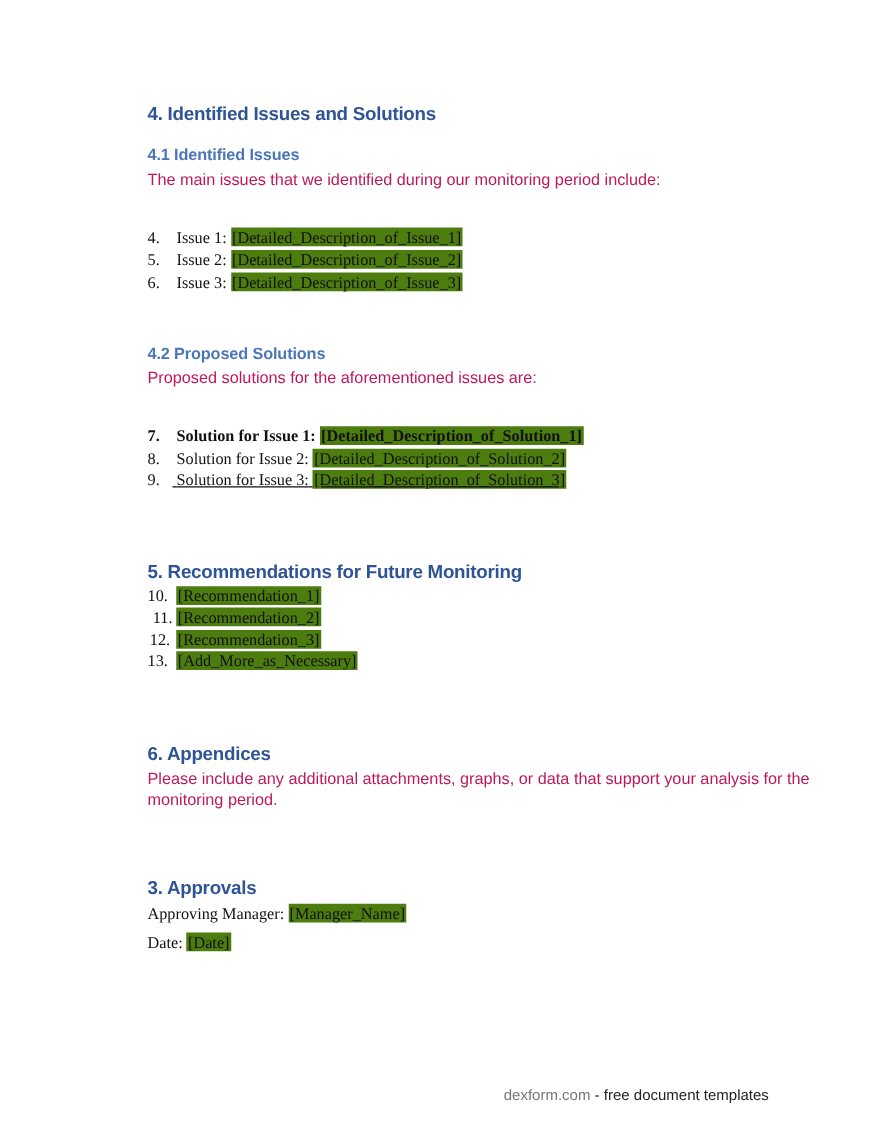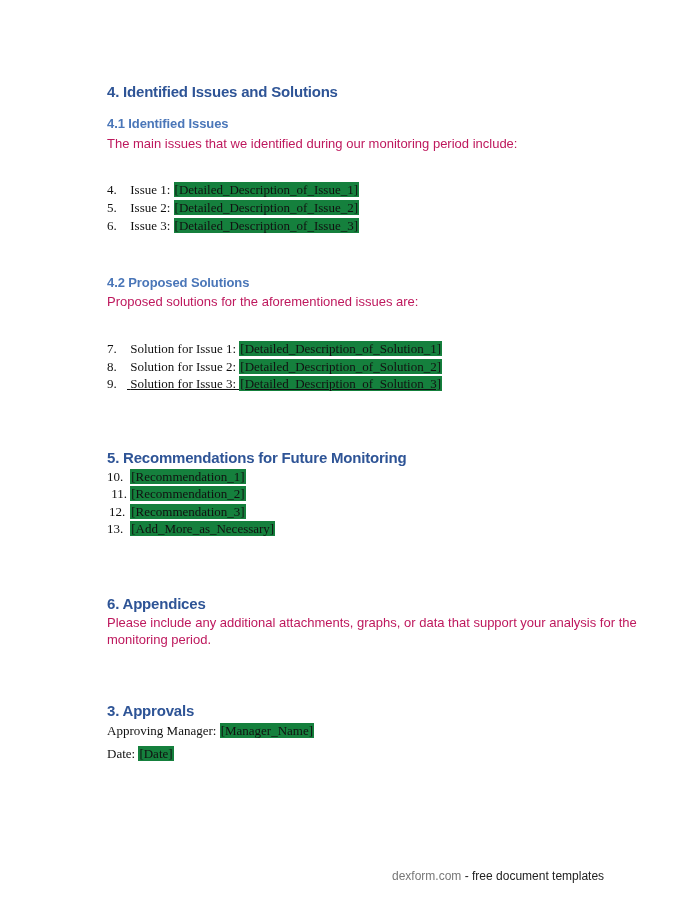--- a/index.html
+++ b/index.html
@@ -1,24 +1,24 @@
 <!DOCTYPE html>
 <html><head>
   <meta charset="utf-8">
   <style>
     html, body { margin: 0; padding: 0; background: #ffffff; }
     body { width: 695px; height: 900px; position: relative; overflow: hidden; }
-    .page { position: absolute; left: 4px; top: 0; width: 659px; height: 900px; }
+    .page { position: absolute; left: 15px; top: 0; width: 659px; height: 900px; }
     .h1 { position: absolute; left: 103px; font-family: "Liberation Sans", sans-serif; font-weight: bold; font-size: 15px; color: #2e5496; white-space: nowrap; letter-spacing: -0.2px; }
     .h2 { position: absolute; left: 103px; font-family: "Liberation Sans", sans-serif; font-weight: bold; font-size: 13px; color: #4a76b8; white-space: nowrap; letter-spacing: -0.1px; }
     .p { position: absolute; left: 103px; font-family: Liberation Sans, sans-serif; font-size: 13px; color: #be185d; white-space: nowrap; line-height: 17px; }
     .li { position: absolute; left: 103px; font-family: "Liberation Serif", serif; font-size: 13px; color: #111; white-space: nowrap; line-height: 17px; }
     .li .num { display: inline-block; width: 20px; }
     .li .num.wide { width: 20px; }
-    .hl { background: #15803d; padding: 0 1px; }
+    .hl { background: #4d7c0f; padding: 0 1px; }
     .footer { position: absolute; left: 388px; top: 846px; font-family: "Liberation Sans", sans-serif; font-size: 12px; color: #222; white-space: nowrap; margin-top: 23px; }
     .footer .brand { color: #777; }
   </style>
 </head>
 <body>
 
 <div class="page">
 
   <div class="h1" style="top:83px;">4. Identified Issues and Solutions</div>
 
@@ -37,21 +37,21 @@
   </div>
   <div class="li" style="top:217px;">
     <span class="num">6.</span>
     <span>Issue 3:</span>
     <span class="hl">[Detailed_Description_of_Issue_3]</span>
   </div>
 
   <div class="h2" style="top:275px;">4.2 Proposed Solutions</div>
   <div class="p" style="top:293px;">Proposed solutions for the aforementioned issues are:</div>
 
-  <div class="li" style="top:340px;">
+  <div class="li" style="top:340px;font-weight:bold;">
     <span class="num">7.</span>
     <span>Solution for Issue 1:</span>
     <span class="hl">[Detailed_Description_of_Solution_1]</span>
   </div>
   <div class="li" style="top:358px;">
     <span class="num">8.</span>
     <span>Solution for Issue 2:</span>
     <span class="hl">[Detailed_Description_of_Solution_2]</span>
   </div>
   <div class="li" style="top:375px;text-decoration:underline;">

